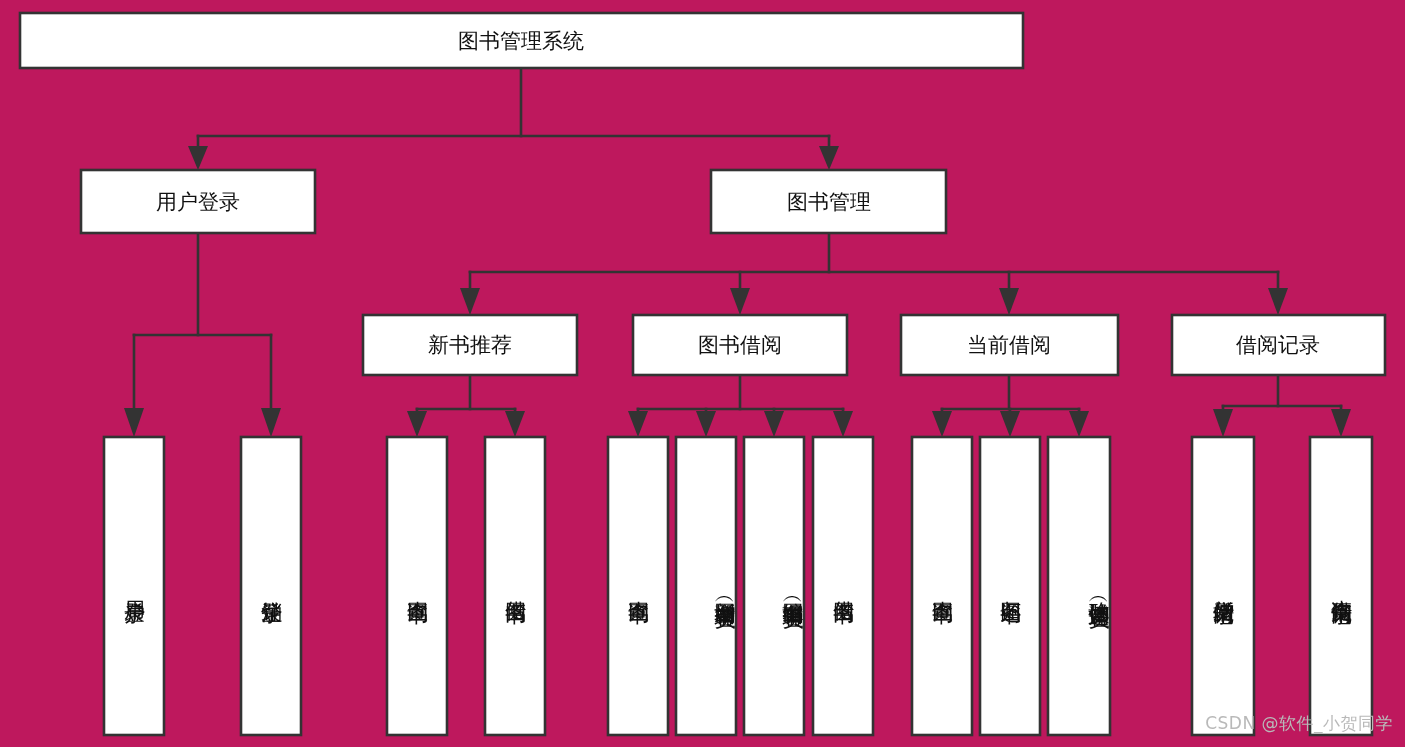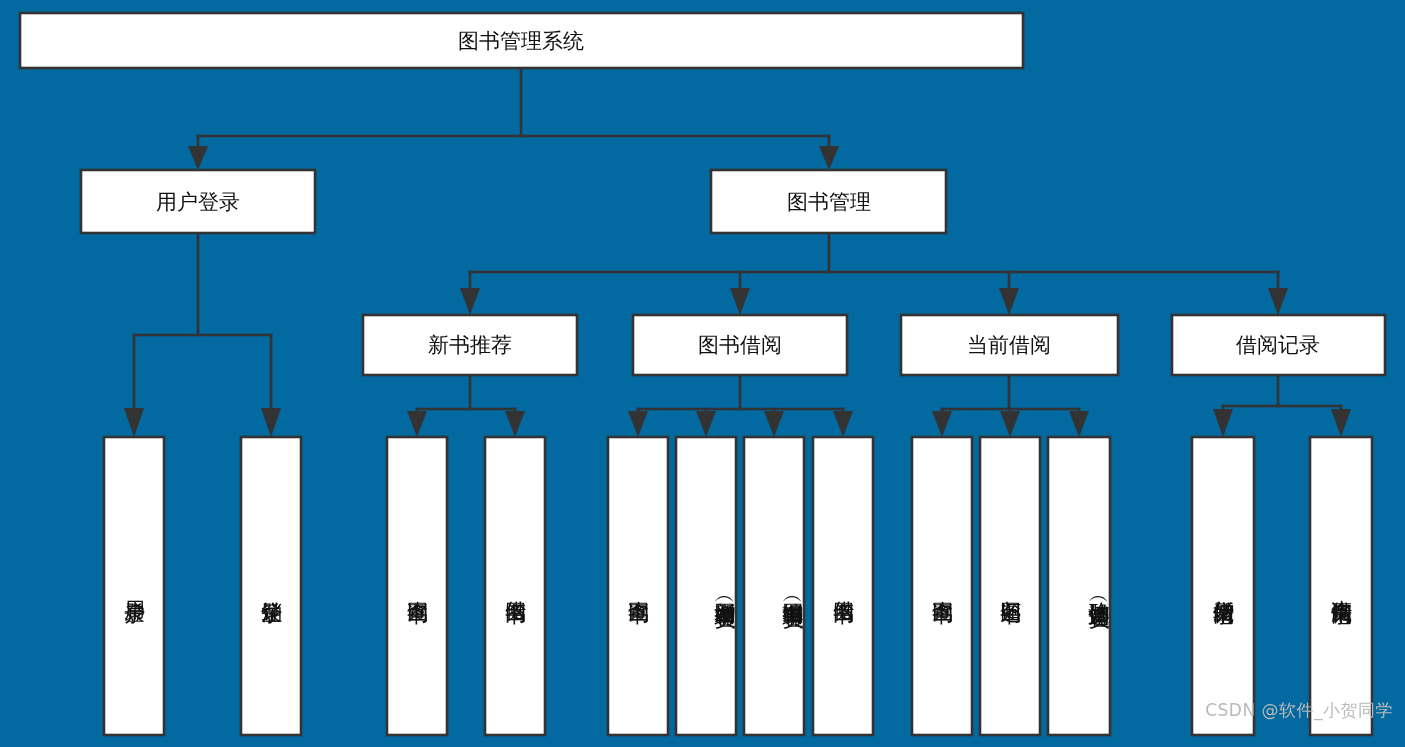--- a/index.html
+++ b/index.html
@@ -10,21 +10,21 @@
   body {
     width: 1405px;
     height: 747px;
     font-family: "DejaVu Sans", "Liberation Sans", sans-serif;
     overflow: hidden;
   }
   #diagram-root {
     position: relative;
     width: 1405px;
     height: 747px;
-    background: #0369a1;
+    background: #be185d;
   }
   svg.flow {
     position: absolute;
     left: 0;
     top: 0;
     width: 1405px;
     height: 747px;
   }
   .node-rect {
     fill: #ffffff;
@@ -58,21 +58,21 @@
     font-size: 21px;
     line-height: 1.12;
     color: #111111;
     letter-spacing: 1px;
     white-space: nowrap;
     pointer-events: none;
   }
   .watermark {
     position: absolute;
     right: 12px;
-    bottom: 25px;
+    bottom: 12px;
     font-family: "DejaVu Sans", "Liberation Sans", sans-serif;
     font-size: 17px;
     color: #b9b9b9;
     letter-spacing: 0.5px;
     white-space: nowrap;
   }
 </style>
 </head>
 <body>
 

